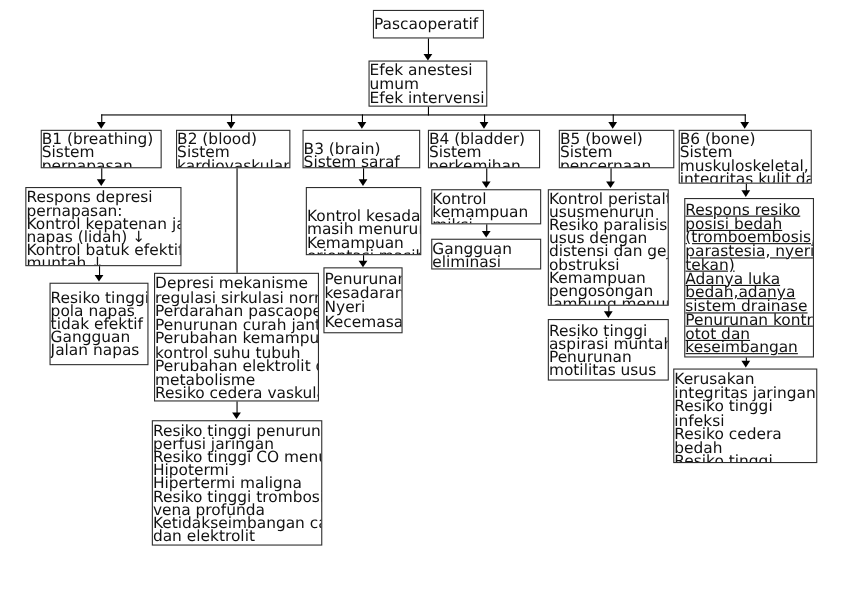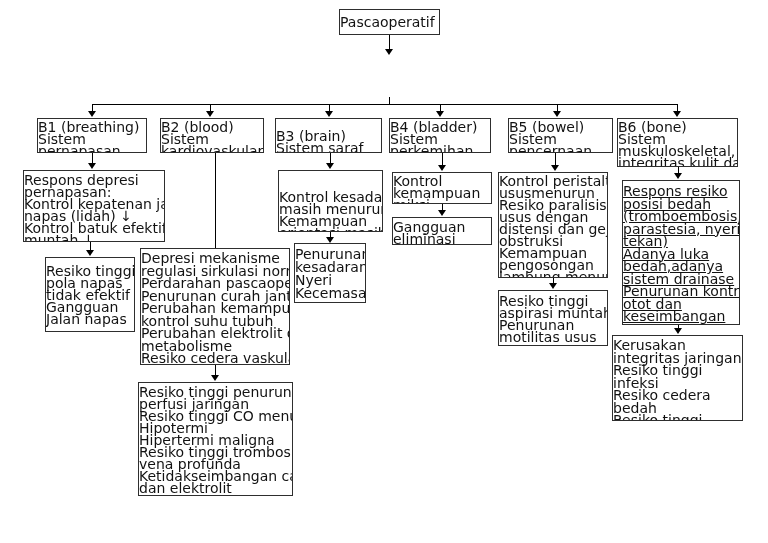--- a/index.html
+++ b/index.html
@@ -44,20 +44,23 @@
   .n-b5c2{left:498px;top:290px;width:110px;height:56px;padding-top:4px;}
   .n-b6c1{left:622px;top:180px;width:118px;height:145px;line-height:12.5px;padding-top:4px;text-decoration:underline;}
   .n-b6c2{left:612px;top:335px;width:131px;height:86px;line-height:12.5px;padding-top:3px;}
 </style>
 </head>
 <body>
 
 <div class="canvas">
 
   <div class="box n-root">Pascaoperatif</div>
+  <div class="box n-efek">Efek anestesi
+umum
+Efek intervensi</div>
 
   <div class="box n-b1h">B1 (breathing)
 Sistem
 pernapasan</div>
   <div class="box n-b2h">B2 (blood)
 Sistem
 kardiovaskular</div>
   <div class="box n-b3h">B3 (brain)
 Sistem saraf</div>
   <div class="box n-b4h">B4 (bladder)

